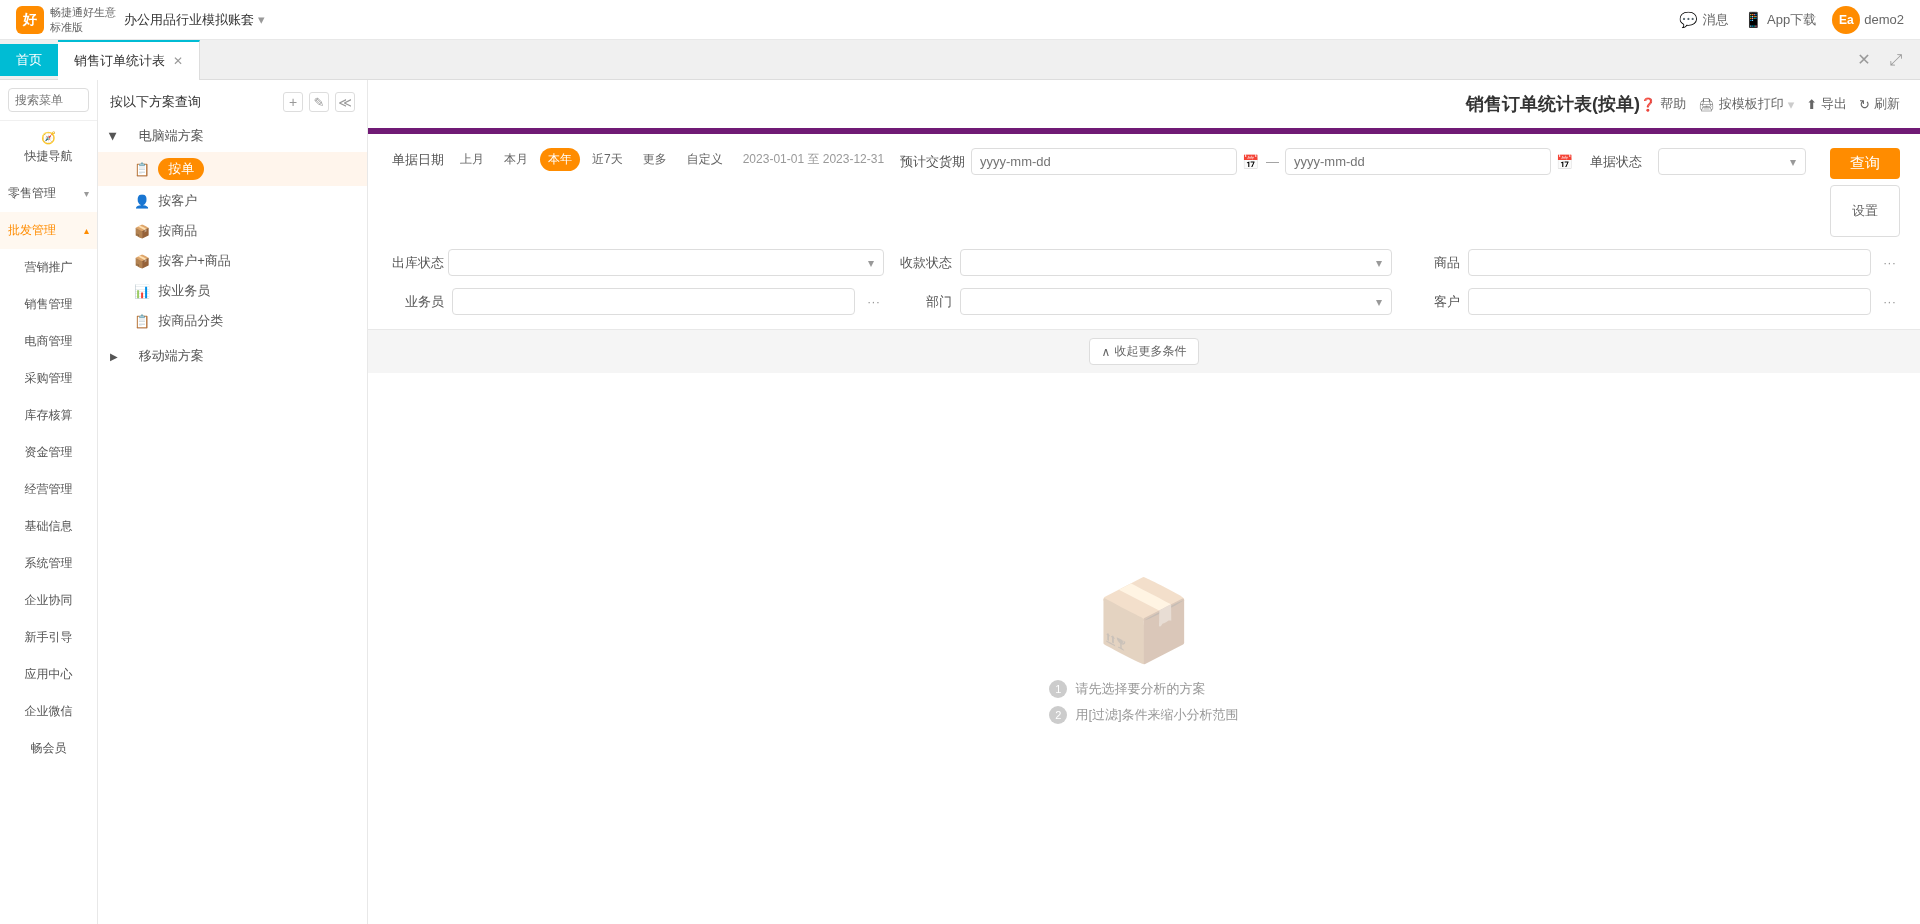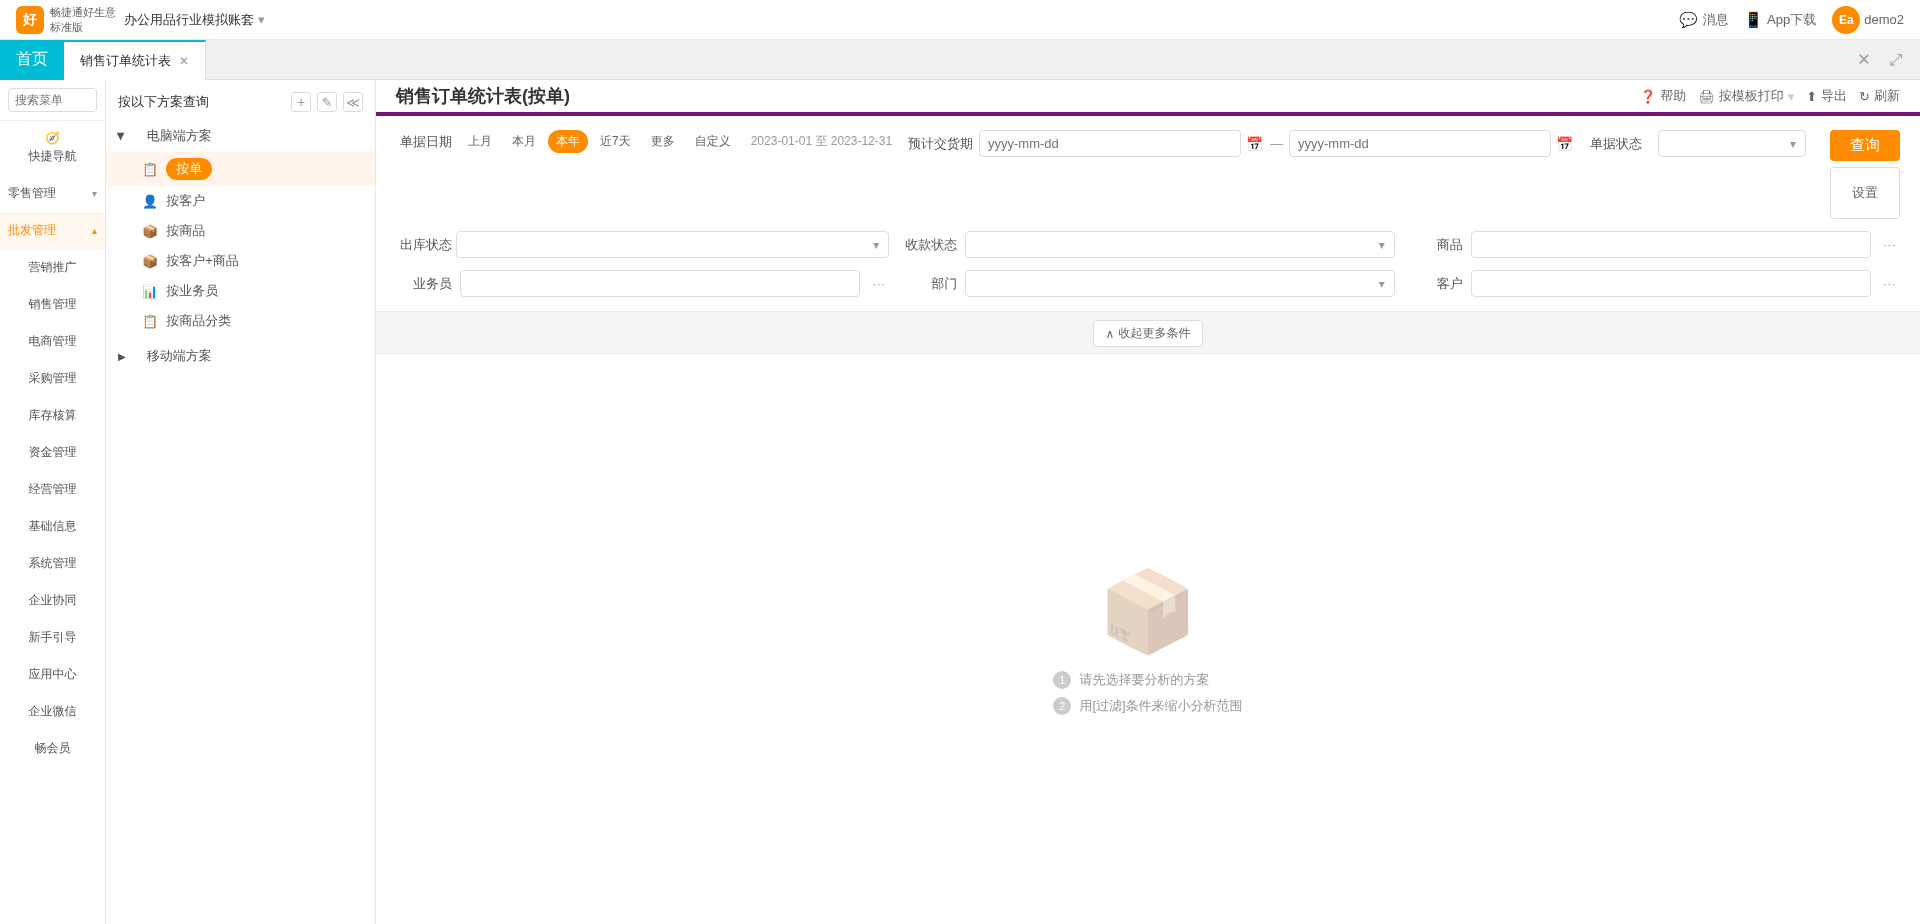--- a/index.html
+++ b/index.html
@@ -14,21 +14,21 @@
     .topbar-title { display: flex; align-items: center; gap: 4px; font-size: 13px; color: #333; }
     .topbar-right { display: flex; align-items: center; gap: 16px; font-size: 13px; color: #666; }
     .topbar-right-item { display: flex; align-items: center; gap: 4px; cursor: pointer; }
     .user-avatar { width: 28px; height: 28px; border-radius: 50%; background: #ff8c00; display: flex; align-items: center; justify-content: center; color: white; font-size: 12px; font-weight: bold; overflow: hidden; }
 
     
     .tabsbar { height: 40px; background: #f0f0f0; display: flex; align-items: center; padding: 0; flex-shrink: 0; border-bottom: 1px solid #ddd; position: relative; }
     .tab { height: 40px; display: flex; align-items: center; padding: 0 16px; cursor: pointer; font-size: 13px; color: #666; border-right: 1px solid #ddd; }
     .tab.active { background: #fff; color: #333; font-weight: 500; border-top: 2px solid #00bcd4; }
     .tab-close { margin-left: 8px; color: #999; font-size: 12px; cursor: pointer; }
-    .tab-home { background: #00bcd4; color: white; height: 40px; display: flex; align-items: center; padding: 16px 16px; font-size: 16px; cursor: pointer; }
+    .tab-home { background: #00bcd4; color: white; height: 32px; display: flex; align-items: center; padding: 16px 16px; font-size: 13px; cursor: pointer; }
     .tabsbar-actions { margin-left: auto; display: flex; align-items: center; gap: 8px; padding-right: 12px; }
     .tabsbar-action-btn { width: 24px; height: 24px; display: flex; align-items: center; justify-content: center; cursor: pointer; color: #999; font-size: 16px; }
 
     
     .main-layout { display: flex; flex: 1; overflow: hidden; }
 
     
     .content { flex: 1; display: flex; overflow: hidden; }
 
     
@@ -42,21 +42,21 @@
     .tree-parent.expanded .arrow { transform: rotate(90deg); }
     .tree-children { }
     .tree-child { padding: 6px 12px 6px 36px; cursor: pointer; display: flex; align-items: center; gap: 8px; font-size: 13px; color: #555; }
     .tree-child.active { background: #fff5ec; color: #ff8c00; }
     .tree-child-active-pill { background: #ff8c00; color: white; border-radius: 12px; padding: 2px 10px; font-size: 13px; }
 
     
     .right-main { flex: 1; display: flex; flex-direction: column; overflow: hidden; background: #f5f5f5; }
 
     
-    .page-header { background: #fff; padding: 4px 20px; display: flex; align-items: center; justify-content: space-between; border-bottom: 4px solid #701a75; flex-shrink: 0; }
+    .page-header { background: #fff; padding: 12px 20px; display: flex; align-items: center; justify-content: flex-end; border-bottom: 6px solid #701a75; flex-shrink: 0; }
     .page-title { font-size: 18px; font-weight: 600; color: #333; }
     .page-actions { display: flex; align-items: center; gap: 12px; }
     .page-action-link { display: flex; align-items: center; gap: 4px; color: #666; font-size: 13px; cursor: pointer; }
     .filter-label { font-size: 13px; color: #555; white-space: nowrap; min-width: 56px; text-align: right; }
     .filter-input { flex: 1; border: 1px solid #ddd; border-radius: 4px; padding: 5px 10px; font-size: 13px; color: #999; background: #fff; }
     .filter-select-wrap { flex: 1; position: relative; }
     .filter-select-wrap::after { content: '▾'; position: absolute; right: 10px; top: 50%; transform: translateY(-50%); color: #999; pointer-events: none; font-size: 12px; }
     .filter-select-wrap select { width: 100%; border: 1px solid #ddd; border-radius: 4px; padding: 5px 28px 5px 10px; font-size: 13px; color: #555; background: #fff; appearance: none; cursor: pointer; }
     .date-input { border: 1px solid #ddd; border-radius: 4px; padding: 5px 8px; font-size: 13px; color: #999; flex: 1; }
     .date-sep { color: #999; }
@@ -75,21 +75,21 @@
     .action-btn-primary { background: #ff8c00; color: white; border: none; border-radius: 4px; padding: 6px 20px; font-size: 15px; cursor: pointer; }
     .action-btn-default { background: #fff; color: #666; border: 1px solid #ddd; border-radius: 4px; padding: 16px 12px; font-size: 13px; cursor: pointer; }
     .query-btns { display: flex; flex-direction: column; gap: 6px; padding-left: 12px; }
 
     
     .empty-state { flex: 1; display: flex; flex-direction: column; align-items: center; justify-content: center; gap: 12px; background: #fff; }
     .empty-tips { display: flex; flex-direction: column; gap: 8px; }
     .empty-tip { display: flex; align-items: center; gap: 8px; font-size: 13px; color: #999; }
     .empty-tip-num { width: 18px; height: 18px; border-radius: 50%; background: #ccc; color: white; font-size: 11px; display: flex; align-items: center; justify-content: center; }
 
-    .sidebar-main { display: flex; flex-direction: column; width: 106px; background: #fff; border-right: 1px solid #e8e8e8; flex-shrink: 0; }
+    .sidebar-main { display: flex; flex-direction: column; width: 98px; background: #fff; border-right: 1px solid #e8e8e8; flex-shrink: 0; }
     .sidebar-search-row { padding: 8px; border-bottom: 1px solid #f0f0f0; }
     .sidebar-search-input { width: 100%; padding: 4px 6px; border: 1px solid #ddd; border-radius: 4px; font-size: 12px; }
     .sidebar-nav-item { padding: 10px 4px; text-align: center; cursor: pointer; font-size: 12px; color: #555; display: flex; flex-direction: column; align-items: center; gap: 3px; }
 
     .full-filter-wrap { background: #fff; padding: 14px 20px; border-bottom: 1px solid #e8e8e8; }
   </style>
 </head>
 <body>
 
 <div class="topbar">

